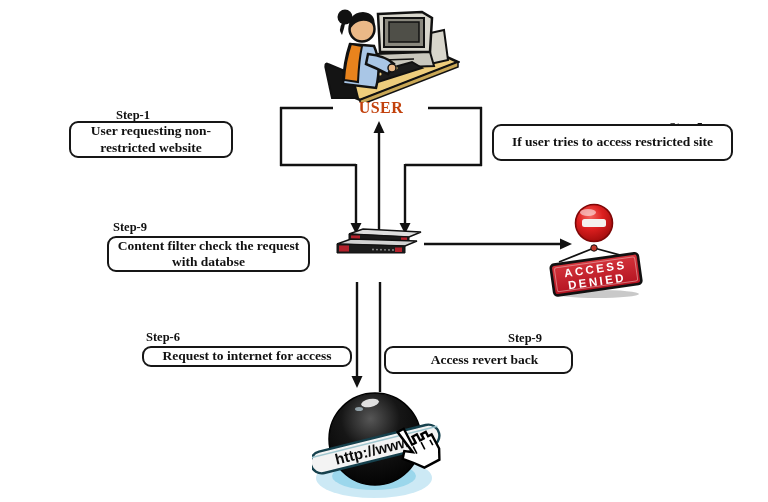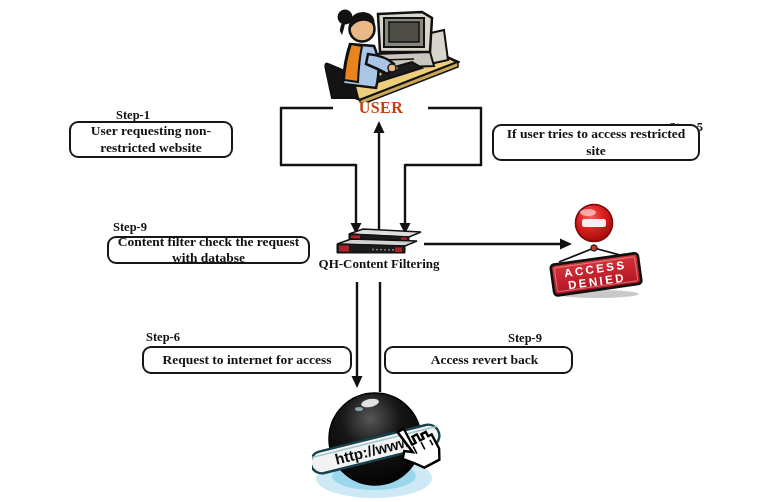--- a/index.html
+++ b/index.html
@@ -91,27 +91,27 @@
     <circle cx="27" cy="13" r="7.5" fill="#111"></circle>
     <path d="M24,19 Q20,26 24,31 Q26,25 27,20 Z" fill="#111"></path>
   </svg>
 
   <div class="user-label">USER</div>
 
   <div class="step-label" style="left:81px;top:108px;margin-left:35px;">Step-1</div>
   <div class="step-box" style="left:69px;top:121px;width:164px;height:37px;">User requesting non-restricted website</div>
 
   <div class="step-label" style="left:669px;top:120px;">Step-5</div>
-  <div class="step-box" style="left:492px;top:124px;width:208px;height:37px;">If user tries to access restricted site</div>
+  <div class="step-box" style="left:492px;top:124px;width:241px;height:37px;">If user tries to access restricted site</div>
 
   <div class="step-label" style="left:113px;top:220px;">Step-9</div>
-  <div class="step-box" style="left:107px;top:236px;width:203px;height:28px;">Content filter check the request with databse</div>
+  <div class="step-box" style="left:107px;top:236px;width:203px;height:36px;">Content filter check the request with databse</div>
 
   <div class="step-label" style="left:146px;top:330px;">Step-6</div>
-  <div class="step-box" style="left:142px;top:346px;width:210px;height:28px;">Request to internet for access</div>
+  <div class="step-box" style="left:142px;top:346px;width:210px;height:21px;">Request to internet for access</div>
 
   <div class="step-label" style="left:508px;top:331px;">Step-9</div>
   <div class="step-box" style="left:384px;top:346px;width:189px;height:28px;padding-left:20px;">Access revert back</div>
 
   <svg class="abs" style="left:333px;top:226px;" width="92" height="32" viewBox="0 0 92 32">
 
     <polygon points="16,8 30,3 88,6 76,11" fill="#dedede" stroke="#111" stroke-width="1.4"></polygon>
     <polygon points="16,8 76,11 76,17 16,16" fill="#1b1b1b" stroke="#111" stroke-width="1"></polygon>
     <rect x="18" y="9.5" width="9" height="5.5" fill="#b3202a"></rect>
     <rect x="68" y="11.5" width="6" height="4.5" fill="#b3202a"></rect>
@@ -123,21 +123,20 @@
       <circle cx="40" cy="23.5" r="0.9"></circle>
         <circle cx="44" cy="23.6" r="0.9"></circle>
       <circle cx="48" cy="23.7" r="0.9"></circle>
         <circle cx="52" cy="23.8" r="0.9"></circle>
       <circle cx="56" cy="23.9" r="0.9"></circle>
         <circle cx="60" cy="24" r="0.9"></circle>
     </g>
     <rect x="62" y="21.5" width="7" height="4.5" fill="#b3202a"></rect>
   </svg>
 
-  <div class="device-label">QH-Content Filtering</div>
 
   <svg class="abs" style="left:545px;top:198px;" width="110" height="104" viewBox="0 0 110 104">
     <defs>
       <radialGradient id="noentry" cx="40%" cy="32%" r="75%">
         <stop offset="0%" stop-color="#f4645e"></stop>
         <stop offset="45%" stop-color="#dd1f1f"></stop>
         <stop offset="100%" stop-color="#9c0a0a"></stop>
       </radialGradient>
       <linearGradient id="signred" x1="0" y1="0" x2="0" y2="1">
         <stop offset="0%" stop-color="#d5353c"></stop>

